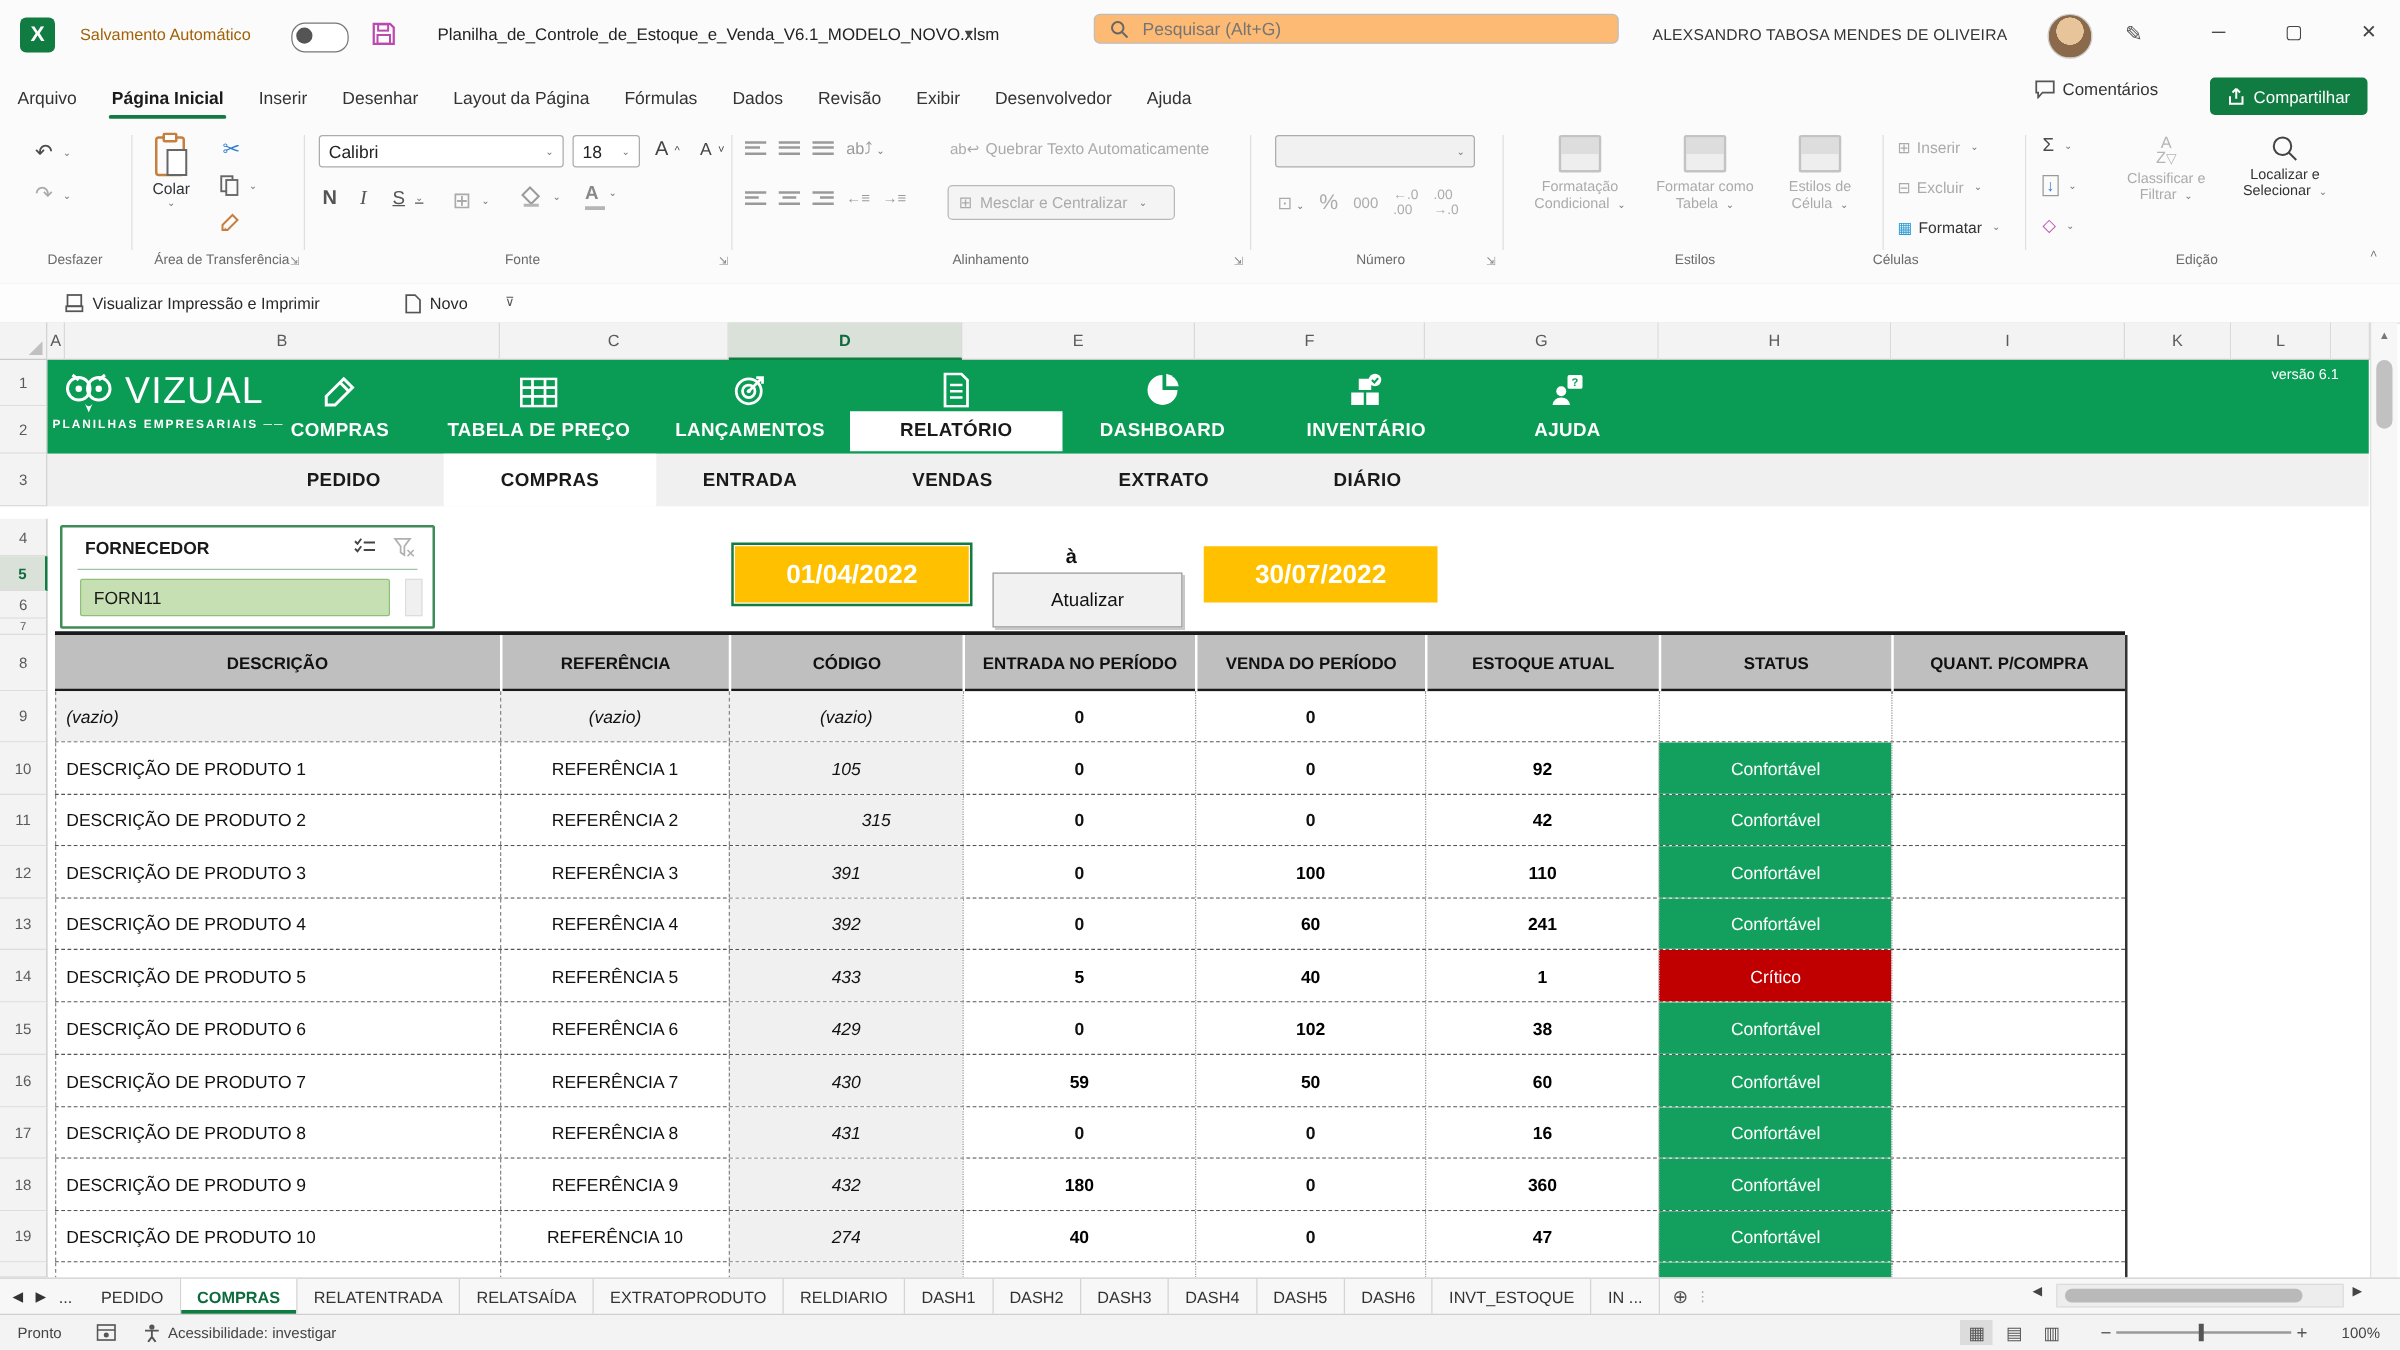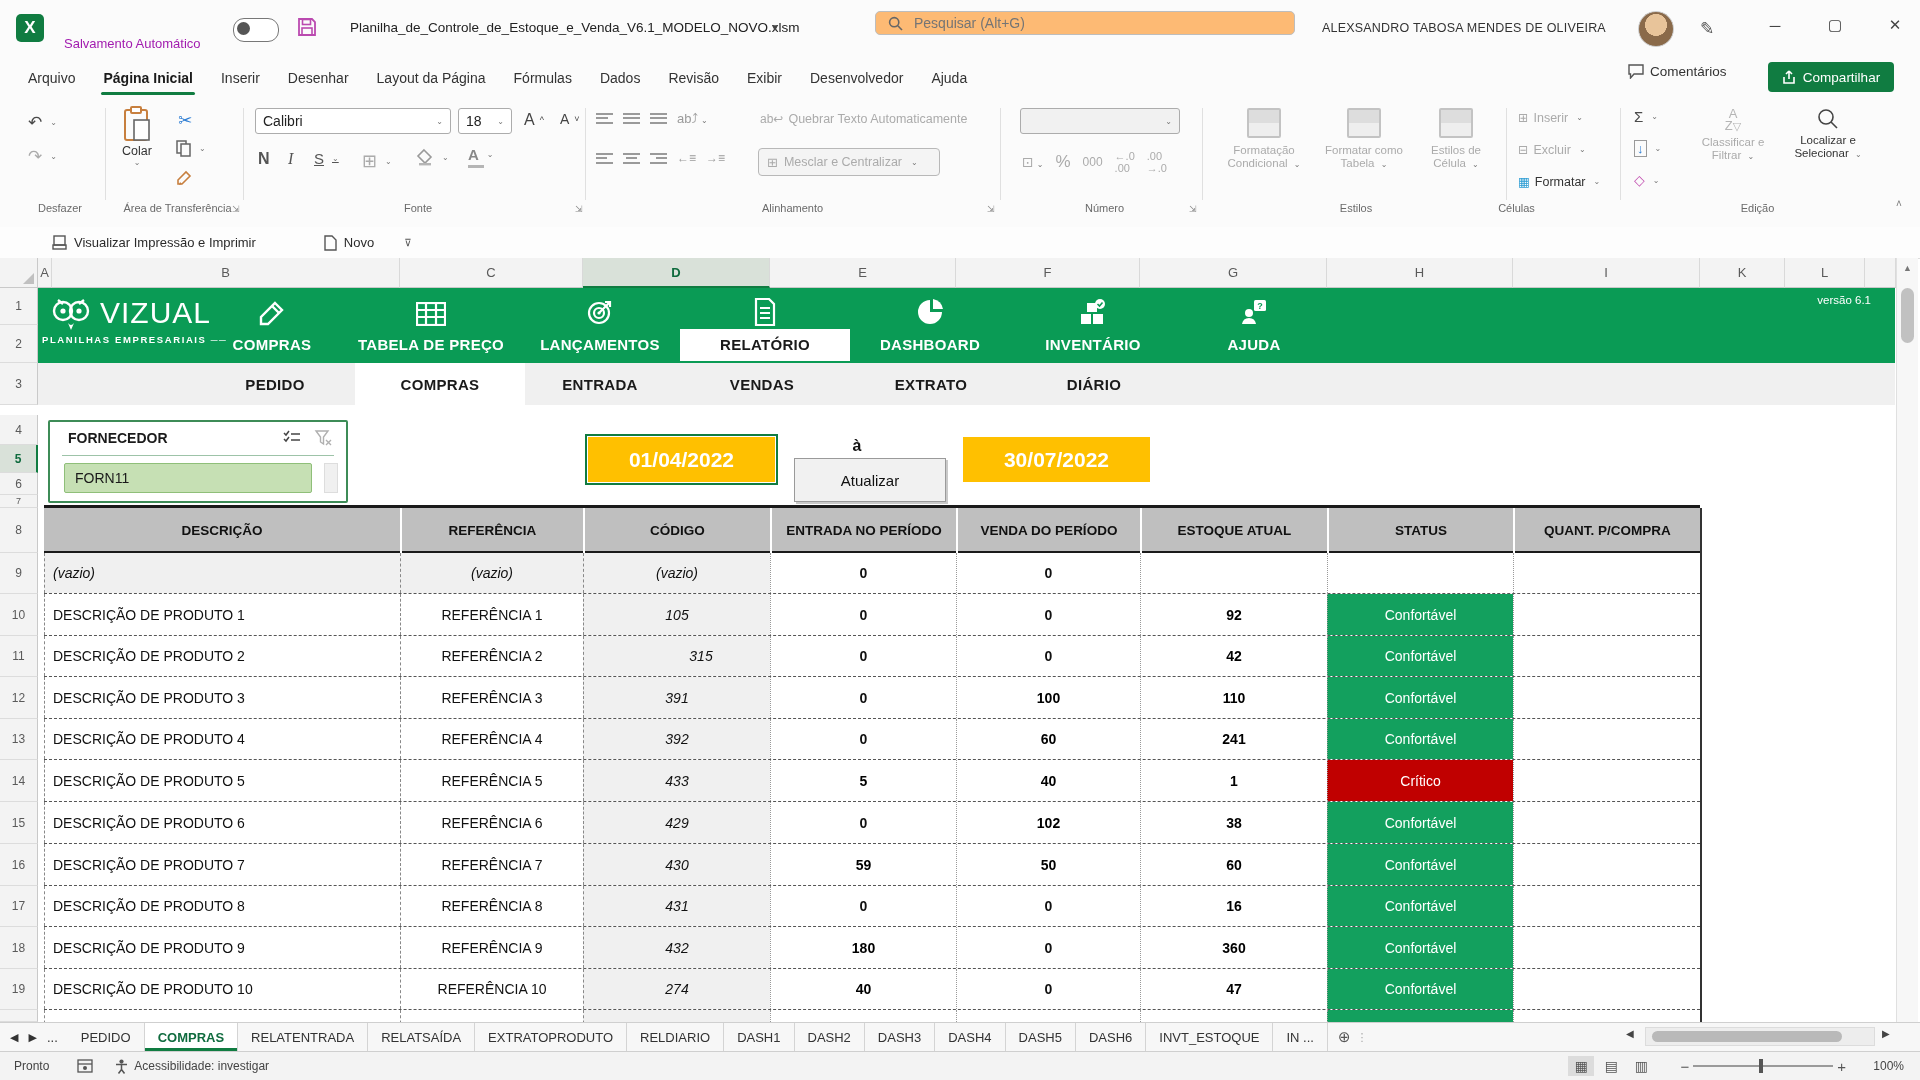--- a/index.html
+++ b/index.html
@@ -3,39 +3,39 @@
 <meta charset="utf-8">
 <style>
   html,body{margin:0;padding:0;background:#e8e8e8;}
   #app{position:relative;width:1920px;height:1080px;background:#fff;overflow:hidden;
        font-family:"Liberation Sans","DejaVu Sans",sans-serif;color:#222;}
   .abs{position:absolute;}
   
   .titlebar{left:0;top:0;width:1920px;height:58px;background:#fbfbfb;}
   .xl-icon{left:16px;top:14px;width:28px;height:28px;background:#107c41;border-radius:5px;
            color:#fff;font-weight:bold;font-size:17px;display:flex;align-items:center;justify-content:center;}
-  .autosave-lb{left:64px;top:20px;font-size:13px;color:#a21caf;margin-top:16px;}
+  .autosave-lb{left:64px;top:20px;font-size:13px;color:#a16207;}
   .toggle{left:233px;top:18px;width:44px;height:22px;border:1.5px solid #777;border-radius:11px;background:#fff;}
   .knob{position:absolute;left:3px;top:3px;width:13px;height:13px;border-radius:50%;background:#555;}
   .save-ic{left:296px;top:16px;}
   .fname{left:350px;top:20px;font-size:13.5px;color:#222;}
   .fname-caret{left:770px;top:22px;font-size:10px;color:#444;}
   .searchbox{left:875px;top:11px;width:420px;height:24px;background:#fdba74;border:1px solid #bdbdbd;
              border-radius:5px;display:flex;align-items:center;padding-left:12px;box-sizing:border-box;}
   .searchbox input{border:none;outline:none;background:transparent;font-size:14px;color:#444;width:340px;
                    font-family:"Liberation Sans","DejaVu Sans",sans-serif;}
   .username{left:1322px;top:21px;font-size:12.5px;color:#333;letter-spacing:.2px;}
   .avatar{left:1638px;top:11px;width:34px;height:34px;border-radius:50%;
           background:radial-gradient(circle at 50% 38%,#e8c49a 0 40%,#8a6a4a 41% 100%);border:1px solid #ccc;}
   .pen-ic{left:1700px;top:18px;font-size:17px;color:#555;}
   .winbtn{top:0;width:46px;height:50px;display:flex;align-items:center;justify-content:center;
           font-size:15px;color:#444;}
   
   .ribbontabs{left:0;top:58px;width:1920px;height:40px;background:#fbfbfb;display:flex;align-items:center;
-              padding-left:14px;box-sizing:border-box;}
+              box-sizing:border-box;}
   .rtab{padding:0 14px;font-size:14px;color:#333;height:40px;line-height:40px;position:relative;}
   .rtab.active{font-weight:bold;color:#1a1a1a;}
   .rtab.active::after{content:"";position:absolute;left:12px;right:12px;bottom:3px;height:3px;background:#107c41;border-radius:2px;}
   .comments-btn{left:1628px;top:64px;font-size:13.5px;color:#333;display:flex;align-items:center;gap:6px;}
   .share-btn{left:1768px;top:62px;width:126px;height:30px;background:#107c41;color:#fff;border-radius:4px;
              display:flex;align-items:center;justify-content:center;gap:7px;font-size:13.5px;}
   
   .ribbon{left:0;top:98px;width:1920px;height:129px;background:#fbfbfb;border-bottom:1px solid #d8d8d8;}
   .grp-sep{position:absolute;top:10px;width:1px;height:92px;background:#e0e0e0;}
   .grp-label{position:absolute;top:104px;font-size:11px;color:#6a6a6a;text-align:center;}

